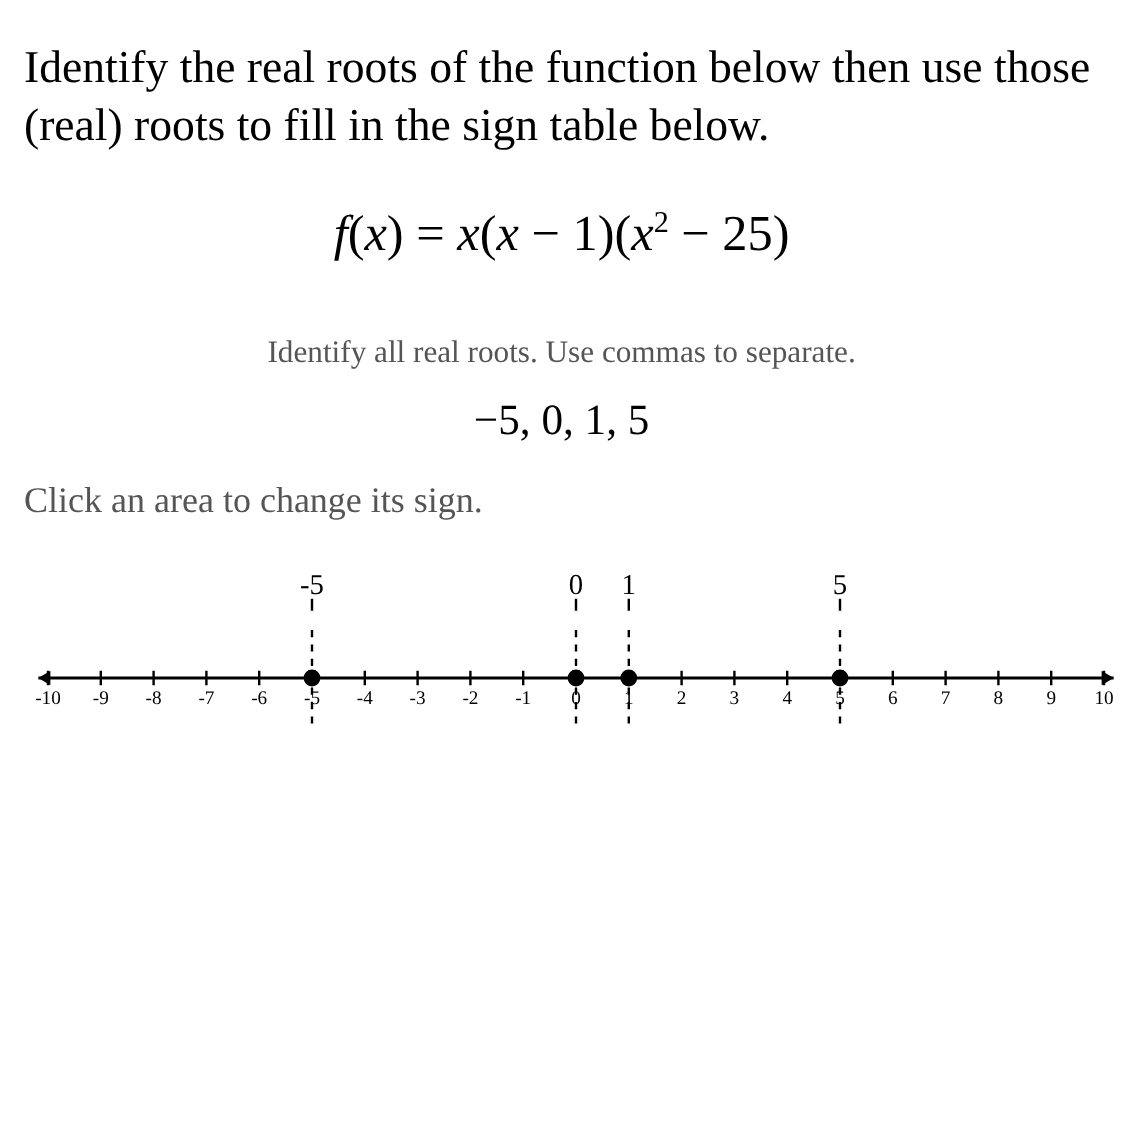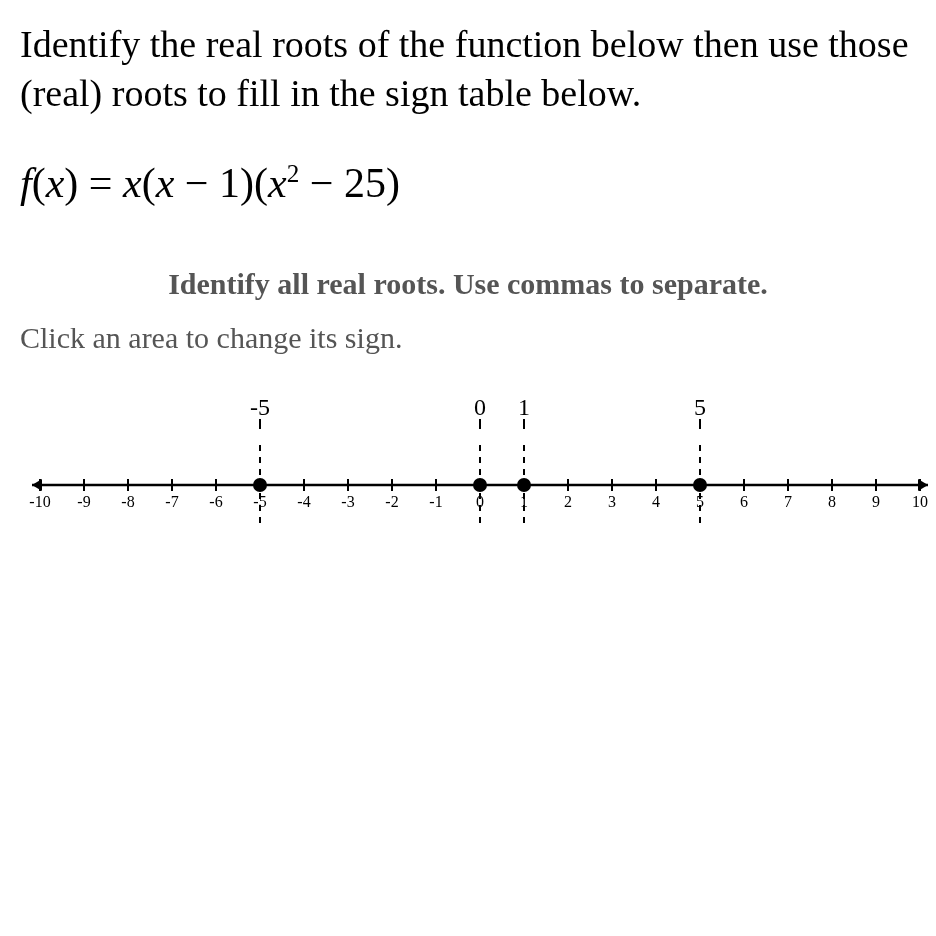--- a/index.html
+++ b/index.html
@@ -6,44 +6,43 @@
     margin: 0;
     padding: 0;
     width: 936px;
     height: 936px;
     background: #ffffff;
     font-family: Georgia, 'Times New Roman', serif;
     color: #000;
     overflow: hidden;
   }
   .page {
-    padding: 20px 20px 0 20px;
+    padding: 32px 20px 0 20px;
     box-sizing: border-box;
     width: 936px;
   }
   .prompt {
     font-size: 38px;
     line-height: 1.3;
     color: #000;
     margin-bottom: 40px;
   }
   .equation {
-    text-align: left;
+    text-align: center;
     font-size: 42px;
     font-family: 'Times New Roman', serif;
     margin: 40px 0 60px 0;
   }
   .equation .fn { font-style: italic; }
   .equation sup { font-size: 0.6em; vertical-align: super; font-style: normal;}
   .sub-instruction {
     text-align: center;
-    font-size: 30px;
+    font-size: 26px;
     color: #555;
     margin: 12px 0 20px 0;
-    font-weight: bold;
   }
   .roots-answer {
     text-align: center;
     font-size: 36px;
     font-family: 'Times New Roman', serif;
     margin: 20px 0 30px 0;
   }
   .click-instruction {
     text-align: left;
     font-size: 30px;
@@ -68,20 +67,21 @@
 
 <div class="page">
   <div class="prompt">Identify the real roots of the function below then use those (real) roots to fill in the sign table below.</div>
 
   <div class="equation">
     <span class="fn">f</span>(<span class="fn">x</span>) = <span class="fn">x</span>(<span class="fn">x</span> − 1)(<span class="fn">x</span><sup>2</sup> − 25)
   </div>
 
   <div class="sub-instruction">Identify all real roots. Use commas to separate.</div>
 
+  <div class="roots-answer">−5, 0, 1, 5</div>
 
   <div class="click-instruction">Click an area to change its sign.</div>
 
   <div class="numline-wrap">
     <svg id="numline-svg" width="936" height="170">
         <rect x="20" y="75" width="220" height="50" fill="transparent"></rect>
         <rect x="240" y="75" width="220" height="50" fill="transparent"></rect>
         <rect x="460" y="75" width="44.00000000000006" height="50" fill="transparent"></rect>
         <rect x="504.00000000000006" y="75" width="175.99999999999994" height="50" fill="transparent"></rect>
         <rect x="680" y="75" width="220" height="50" fill="transparent"></rect>

